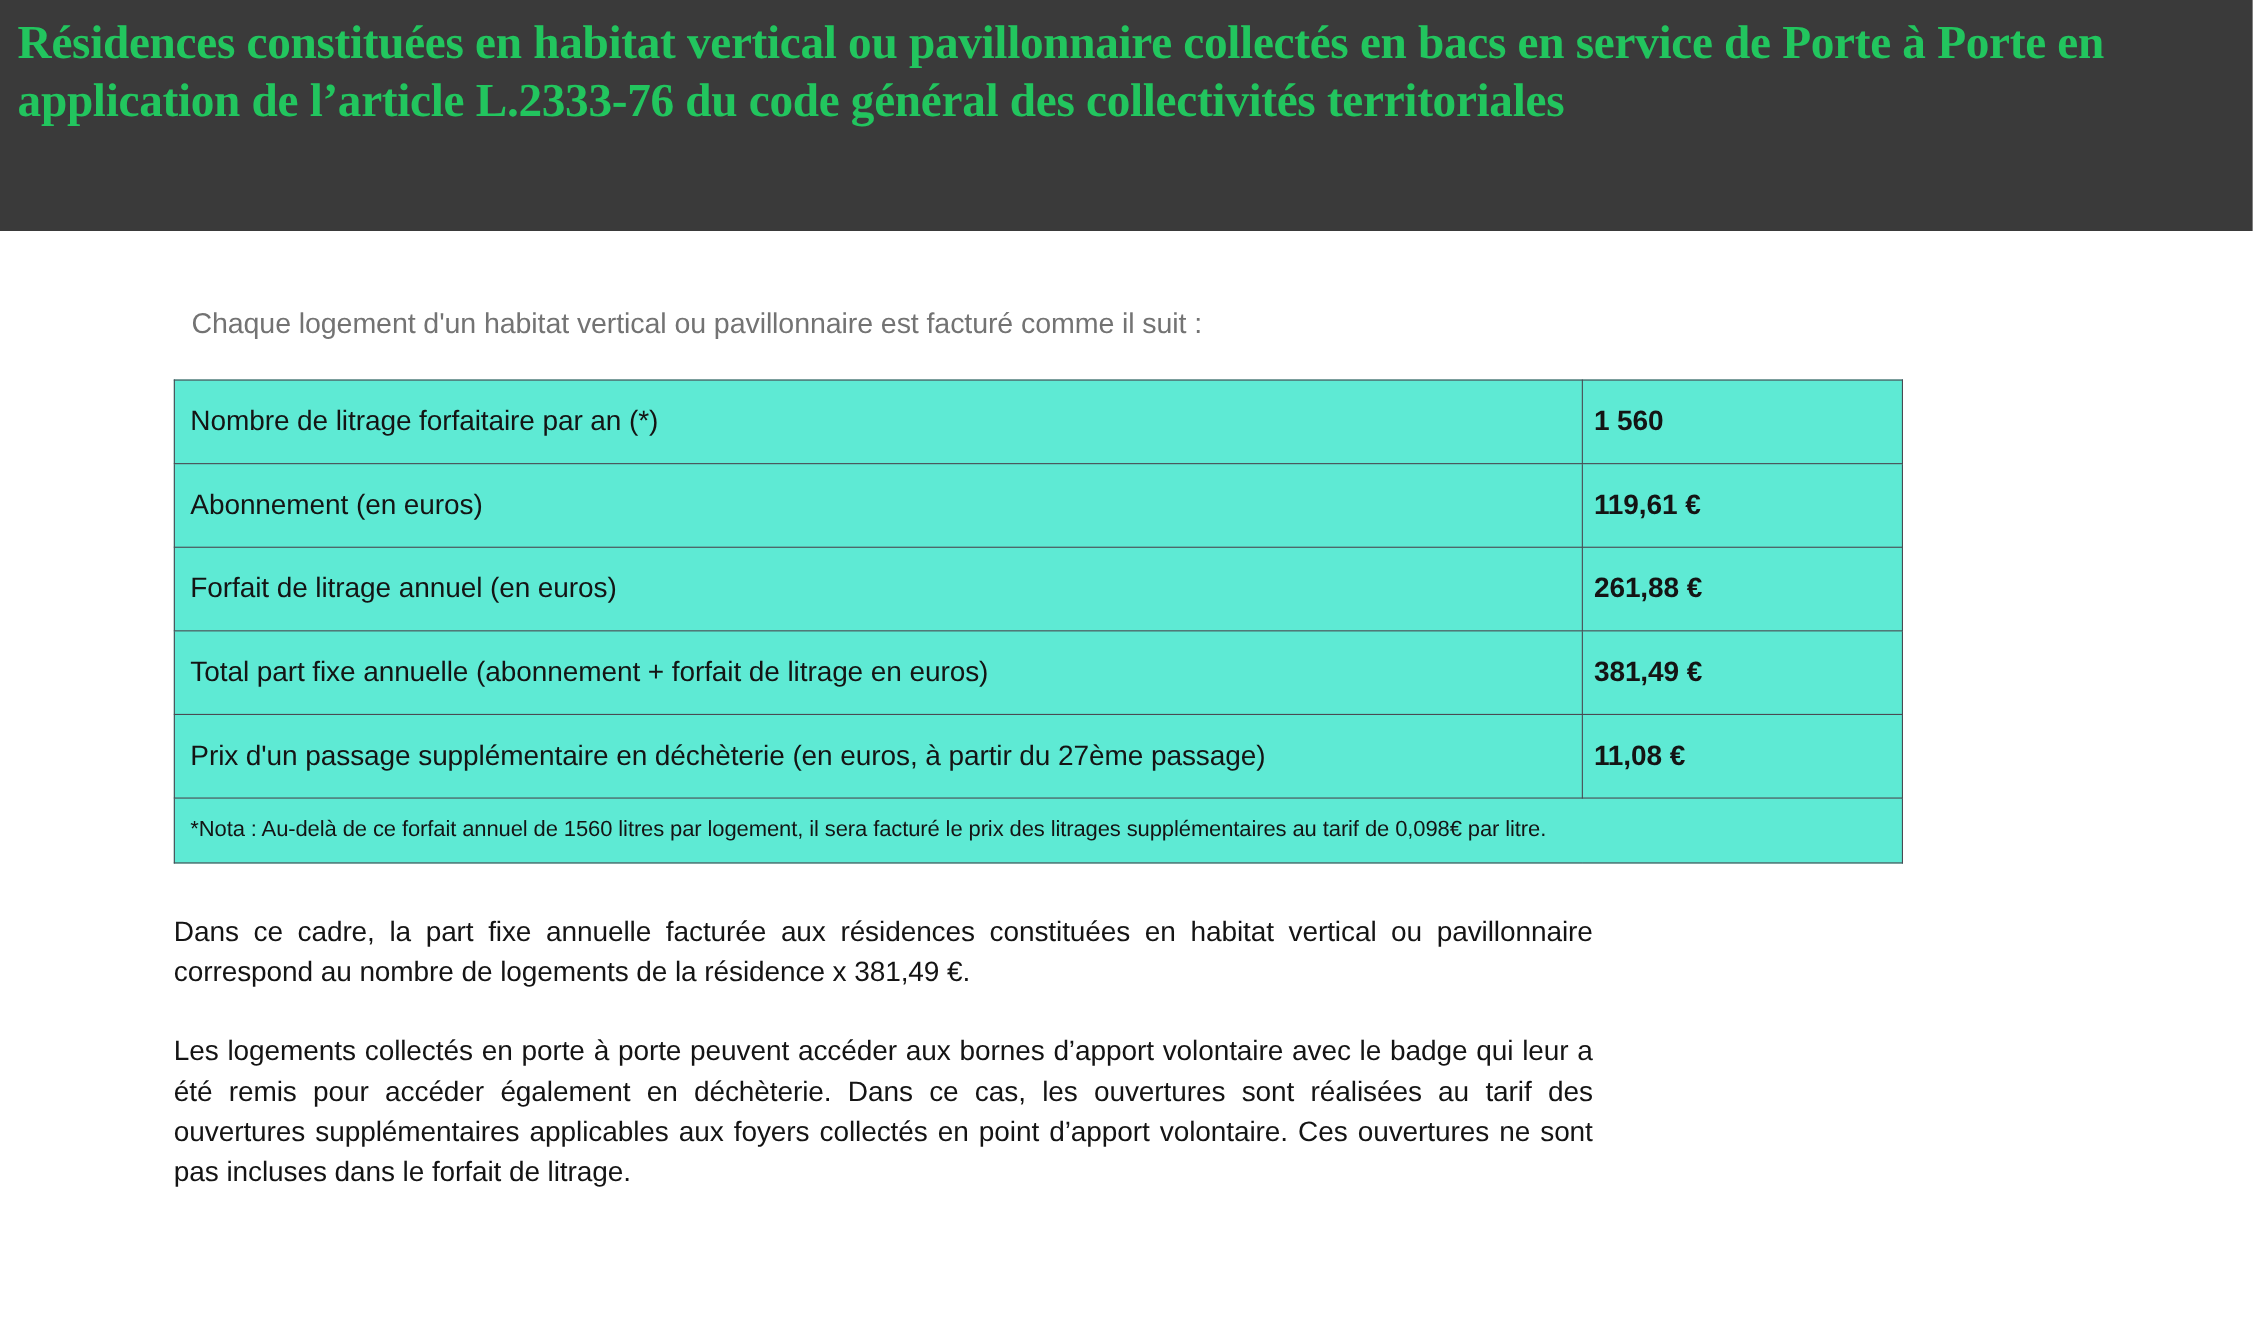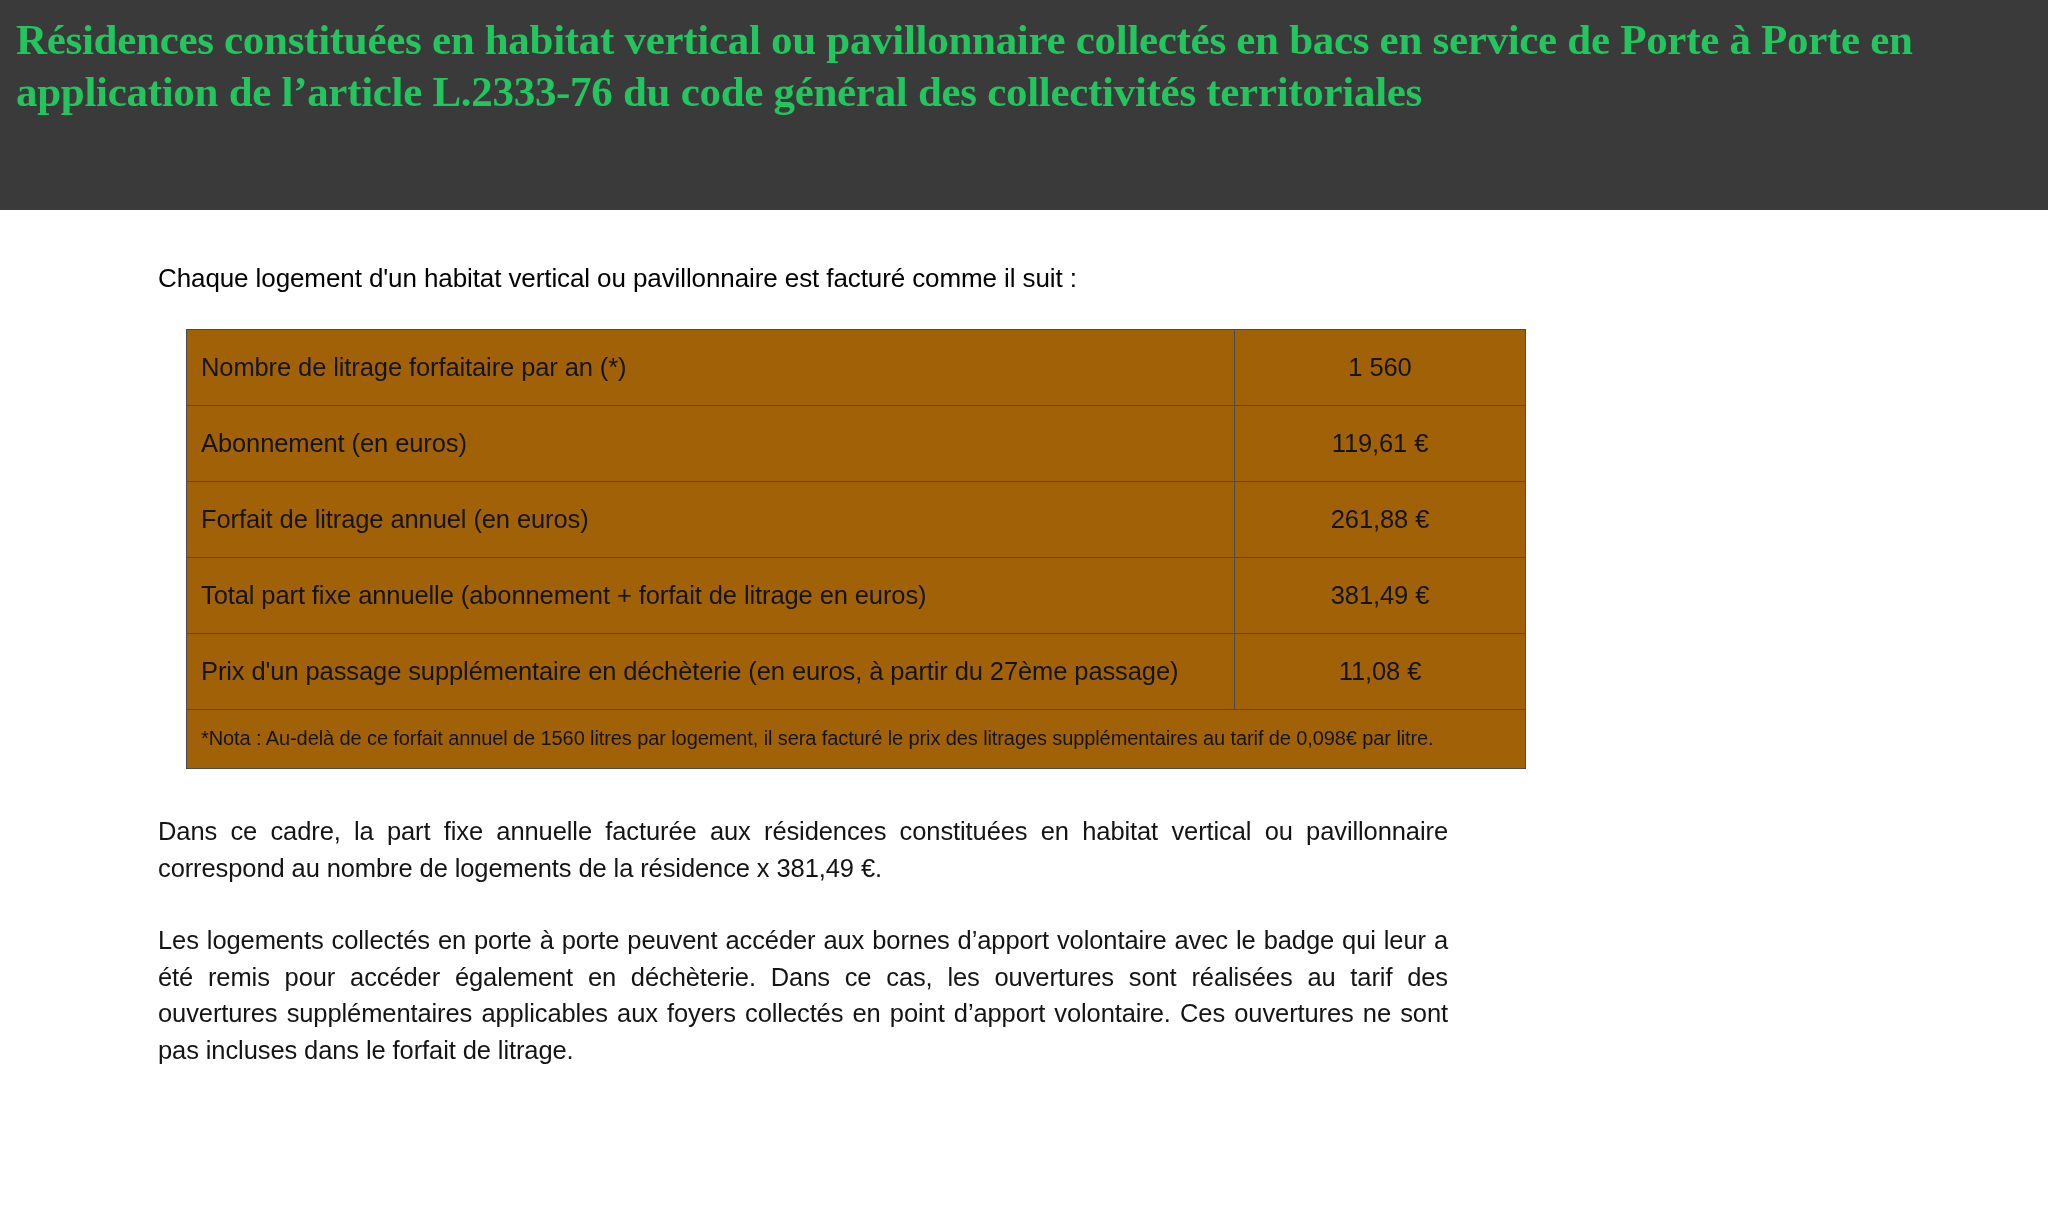--- a/index.html
+++ b/index.html
@@ -43,50 +43,49 @@
   }
   .doc-inner {
     position: absolute;
     left: 158px;
     top: 0;
     width: 1428px;
   }
 
   .intro-line {
     font-size: 26px;
-    color: #000000;
-    margin: 0;
+    color: #737373;
+    margin: 16px;
     padding-top: 53px;
     letter-spacing: -0.1px;
   }
 
   
   .tariff-table {
     margin-top: 35px;
-    width: 1340px;
+    width: 1572px;
     border-collapse: collapse;
     table-layout: fixed;
-    background: #a16207;
-    margin-left: 28px;
+    background: #5eead4;
   }
   .tariff-table td {
     border: 1.6px solid #4a4a52;
     font-size: 25.5px;
     color: #141414;
     letter-spacing: -0.1px;
     vertical-align: middle;
   }
   .tariff-table td.cell-label {
     padding: 23px 12px 23px 14px;
     text-align: left;
   }
   .tariff-table td.cell-value {
     padding: 23px 10px;
-    text-align: center;
     width: 270px;
+    font-weight: bold;
   }
   .tariff-table tr.nota-row td {
     padding: 14px 12px 16px 14px;
     font-size: 20px;
     line-height: 1.42;
     text-align: left;
   }
 
   
   .doc-paragraph {

